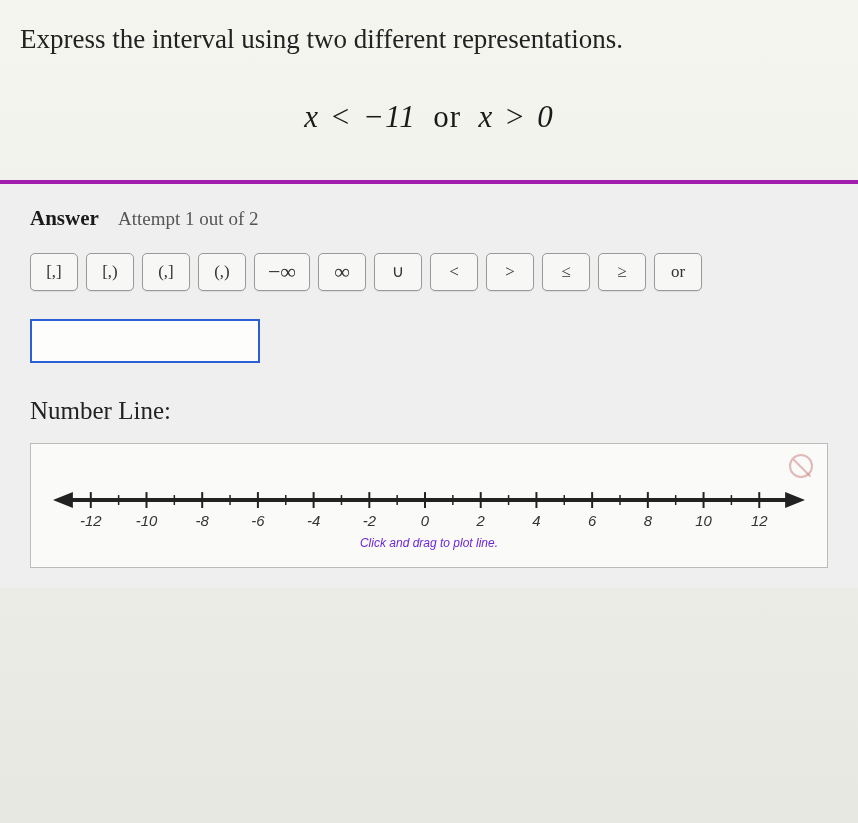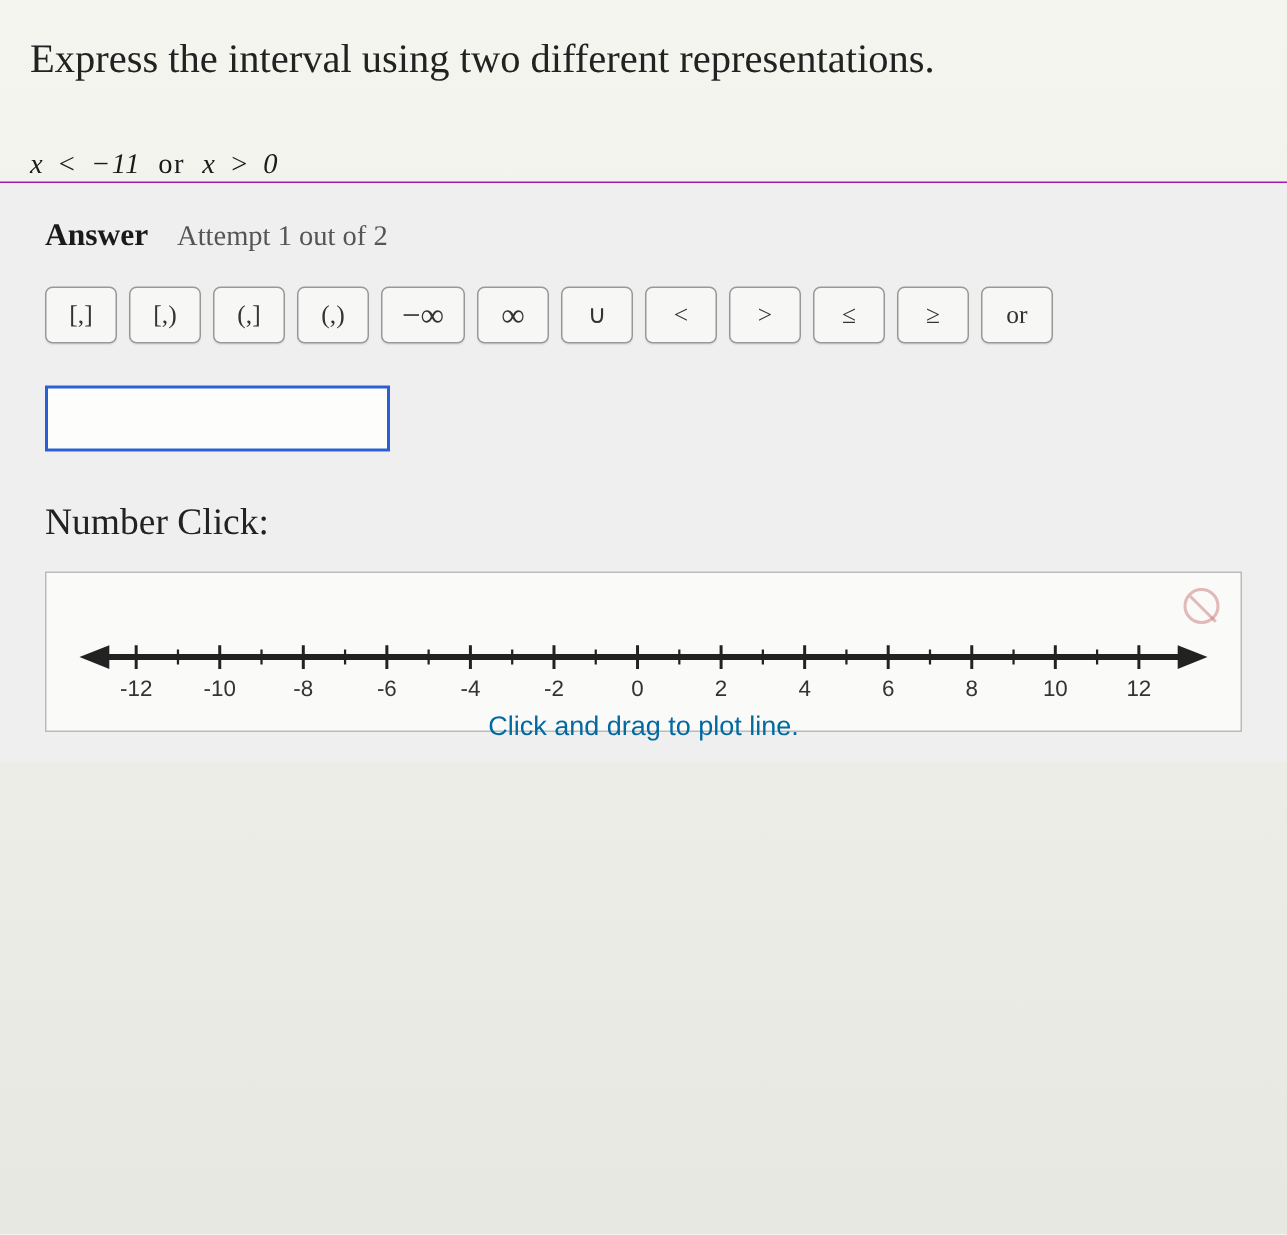--- a/index.html
+++ b/index.html
@@ -18,39 +18,41 @@
     .container {
       padding: 21px 20px 0 20px;
     }
     .question-text {
       font-size: 27px;
       line-height: 1.4;
       margin-bottom: 40px;
       color: #222;
     }
     .expression {
-      font-size: 19px;
+      text-align: center;
+      font-size: 31px;
       font-style: italic;
       font-family: 'Times New Roman', serif;
+      margin-bottom: 45px;
       letter-spacing: 1px;
     }
     .expression .var {
       font-style: italic;
     }
     .expression .op {
       font-style: normal;
       padding: 0 4px;
     }
     .expression .word {
       font-style: normal;
       font-weight: normal;
     }
     .answer-panel {
       background: #efeff0;
-      border-top: 1px solid #a21caf;
+      border-top: 4px solid #a21caf;
       margin-left: -20px;
       margin-right: -20px;
       padding: 22px 30px 20px 30px;
     }
     .answer-header {
       font-size: 21px;
       margin-bottom: 22px;
     }
     .answer-header .answer-label {
       font-weight: bold;
@@ -112,21 +114,22 @@
     .nl-label {
       font-size: 25px;
       color: #222;
       margin-bottom: 18px;
     }
     .number-line-box {
       background: #fafaf8;
       border: 1px solid #bbb;
       padding: 40px 20px 10px 20px;
       position: relative;
-      height: 107px;
+      height: 125px;
+      font-style: italic;
     }
     .no-symbol {
       position: absolute;
       top: 10px;
       right: 14px;
       width: 24px;
       height: 24px;
       border: 2px solid rgba(200,120,120,0.5);
       border-radius: 50%;
     }
@@ -140,22 +143,22 @@
       left: -1px;
       transform: rotate(45deg);
     }
     .nl-svg {
       width: 100%;
       height: 48px;
       display: block;
     }
     .nl-caption {
       text-align: center;
-      color: #0369a1;
-      font-size: 18px;
+      color: #6d28d9;
+      font-size: 12px;
       margin-top: 4px;
       font-family: Arial, sans-serif;
     }
   </style>
 </head>
 <body>
 
 <div class="container">
   <div class="question-text">Express the interval using two different representations.</div>
 
@@ -191,21 +194,21 @@
       <button class="sym-btn">&gt;</button>
       <button class="sym-btn">≤</button>
       <button class="sym-btn">≥</button>
       <button class="sym-btn">or</button>
     </div>
 
     <div class="field-row">
       <input type="text" class="interval-input" placeholder="" style="">
     </div>
 
-    <div class="nl-label">Number Click:</div>
+    <div class="nl-label">Number Line:</div>
 
     <div class="number-line-box">
       <div class="no-symbol"></div>
       <svg class="nl-svg" viewBox="0 0 760 48">
         <polygon points="2,16 22,8 22,24" fill="#222"></polygon>
         <line x1="20" y1="16" x2="740" y2="16" stroke="#222" stroke-width="4"></line>
         <polygon points="758,16 738,8 738,24" fill="#222"></polygon>
 
         <g stroke="#222" stroke-width="2">
           <line x1="40" y1="8" x2="40" y2="24"></line>

